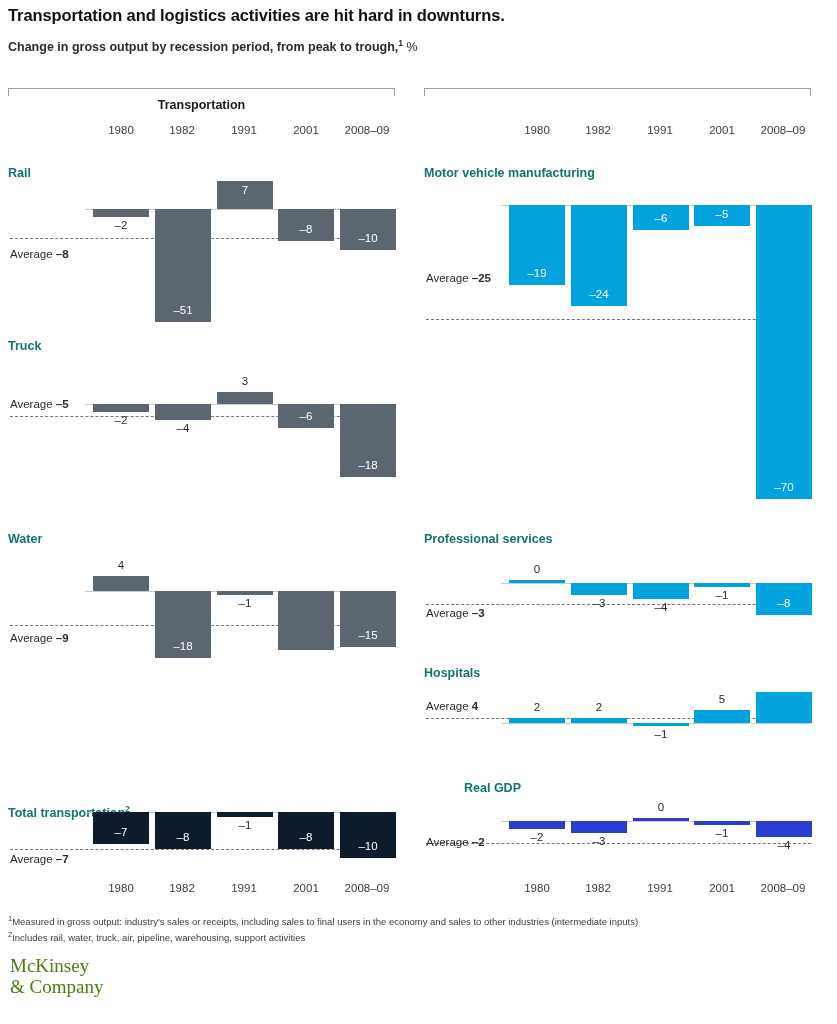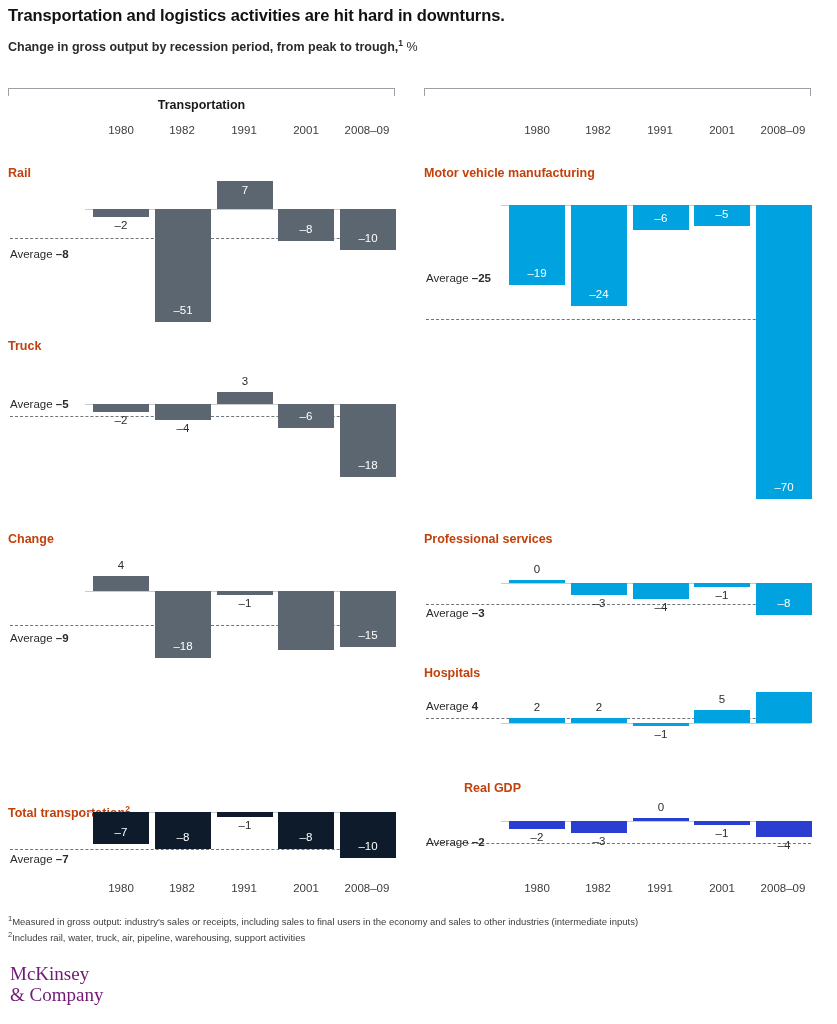--- a/index.html
+++ b/index.html
@@ -94,21 +94,21 @@
   .year-label {
     position: absolute;
     font-size: 11.5px;
     color: #3c3c3c;
     text-align: center;
     top: 0;
   }
   .group-name {
     font-size: 12.5px;
     font-weight: bold;
-    color: #c2410c;
+    color: #0f766e;
     margin: 0 0 4px 0;
   }
   .zero-line {
     position: absolute;
     left: 0;
     height: 1px;
     background: #c6cbd0;
   }
   .avg-line {
     position: absolute;
@@ -150,22 +150,21 @@
     font-size: 7.5px;
     vertical-align: super;
   }
   .logo {
     position: absolute;
     left: 10px;
     top: 955px;
     font-family: "Liberation Serif", serif;
     font-size: 19px;
     line-height: 21px;
-    color: #701a75;
-    margin-top: 8px;
+    color: #4d7c0f;
   }
   .bottom-years {
     position: absolute;
     height: 20px;
   }
 </style>
 </head>
 <body>
 
 <div class="page">
@@ -226,21 +225,21 @@
       <div class="bar" style="left: 93px; top: 404px; width: 56px; height: 8.1px; background: rgb(91, 102, 112);"></div>
       <div class="bar-value" style="left: 87px; top: 414.1px; width: 68px;">–2</div>
       <div class="bar" style="left: 155px; top: 404px; width: 56px; height: 16.2px; background: rgb(91, 102, 112);"></div>
       <div class="bar-value" style="left: 149px; top: 422.2px; width: 68px;">–4</div>
       <div class="bar" style="left: 217px; top: 391.85px; width: 56px; height: 12.15px; background: rgb(91, 102, 112);"></div>
       <div class="bar-value" style="left: 211px; top: 374.85px; width: 68px;">3</div>
       <div class="bar" style="left: 278px; top: 404px; width: 56px; height: 24.3px; background: rgb(91, 102, 112);"></div>
       <div class="bar-value inside" style="left: 272px; top: 410.3px; width: 68px;">–6</div>
       <div class="bar" style="left: 340px; top: 404px; width: 56px; height: 72.9px; background: rgb(91, 102, 112);"></div>
       <div class="bar-value inside" style="left: 334px; top: 458.9px; width: 68px;">–18</div>
-      <div class="group-name" style="position: absolute; left: 8px; top: 532px; width: 380px;">Change</div>
+      <div class="group-name" style="position: absolute; left: 8px; top: 532px; width: 380px;">Water</div>
       <div class="zero-line" style="left: 85px; top: 591px; width: 310px;"></div>
       <div class="avg-line" style="left: 10px; top: 625px; width: 385px;"></div>
       <div class="avg-label" style="left: 10px; top: 632px;">Average <b>–9</b></div>
       <div class="bar" style="left: 93px; top: 576.2px; width: 56px; height: 14.8px; background: rgb(91, 102, 112);"></div>
       <div class="bar-value" style="left: 87px; top: 559.2px; width: 68px;">4</div>
       <div class="bar" style="left: 155px; top: 591px; width: 56px; height: 66.6px; background: rgb(91, 102, 112);"></div>
       <div class="bar-value inside" style="left: 149px; top: 639.6px; width: 68px;">–18</div>
       <div class="bar" style="left: 217px; top: 591px; width: 56px; height: 3.7px; background: rgb(91, 102, 112);"></div>
       <div class="bar-value" style="left: 211px; top: 596.7px; width: 68px;">–1</div>
       <div class="bar" style="left: 278px; top: 591px; width: 56px; height: 59.2px; background: rgb(91, 102, 112);"></div>

